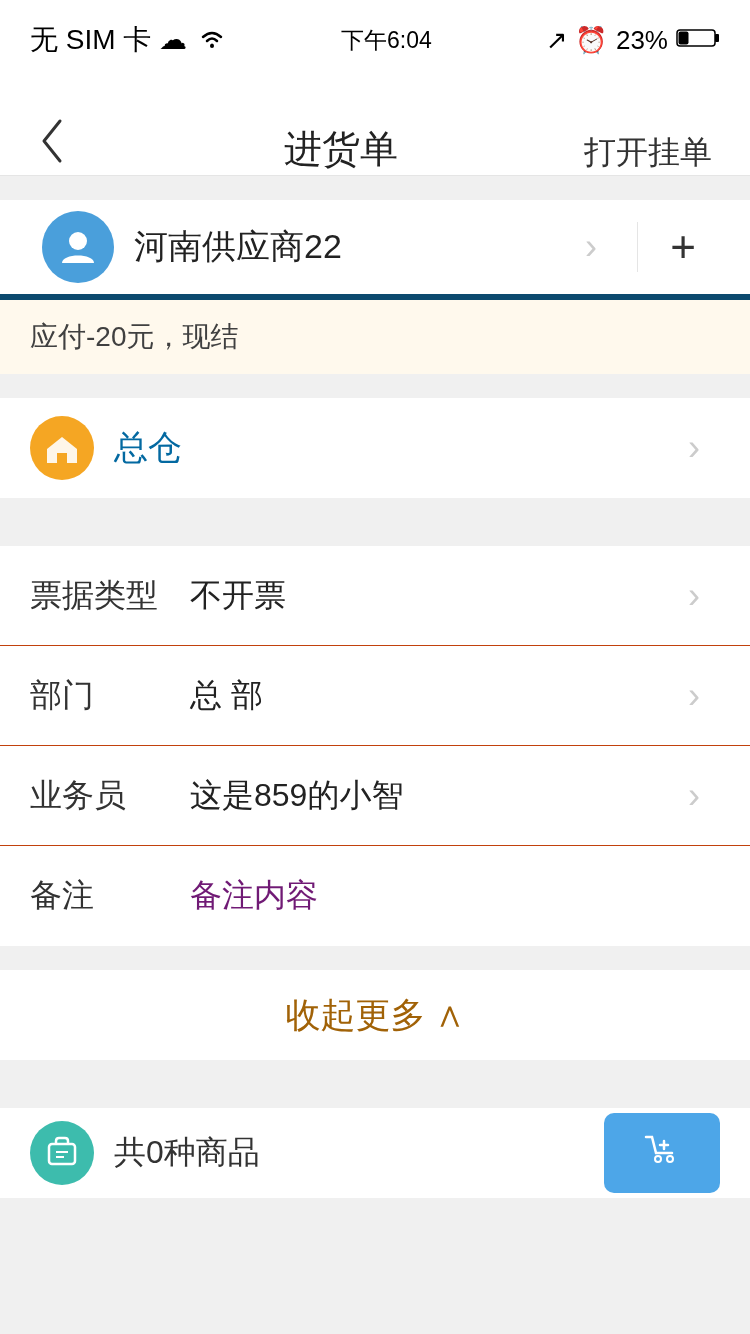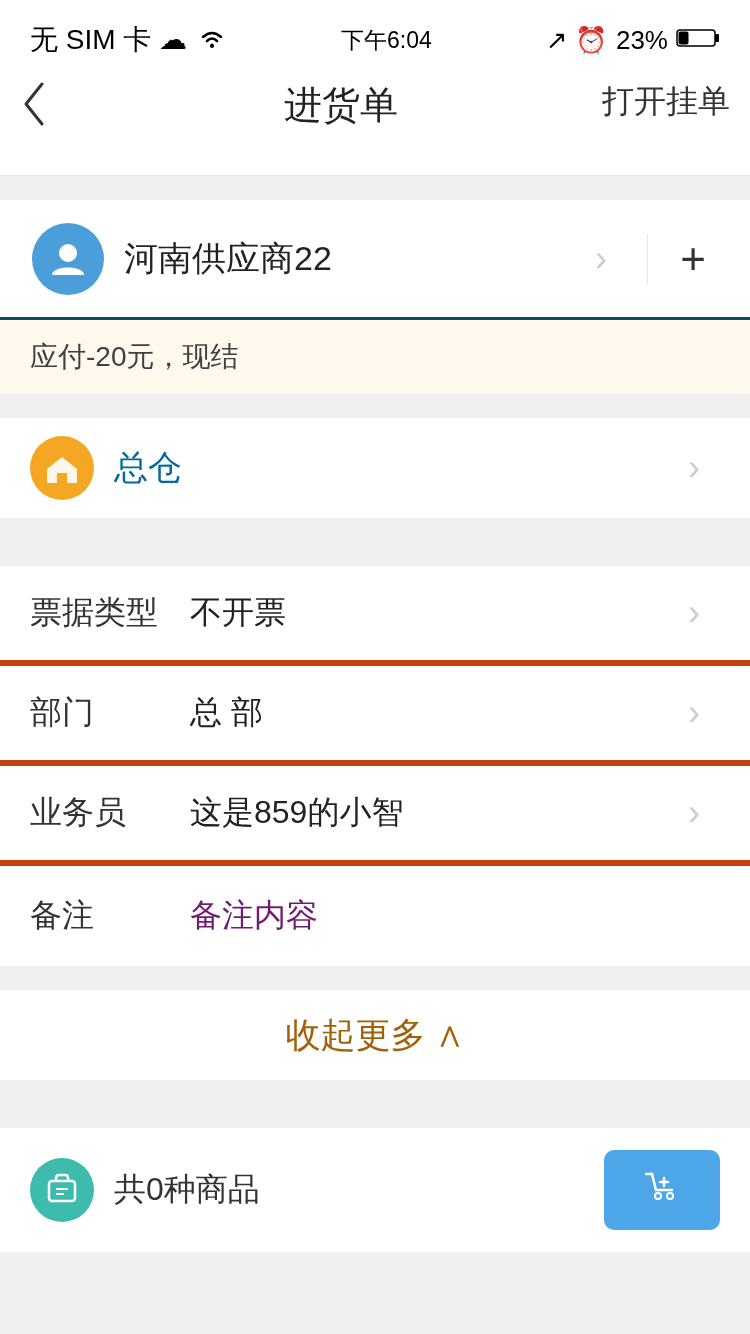--- a/index.html
+++ b/index.html
@@ -25,23 +25,23 @@
     }
     .status-left { display: flex; align-items: center; gap: 10px; }
     .status-center { font-size: 23px; font-weight: 500; }
     .status-right { display: flex; align-items: center; gap: 8px; font-size: 26px; }
 
     
     .nav-bar {
       height: 96px;
       background: #fff;
       display: flex;
-      align-items: flex-start;
+      align-items: flex-end;
       justify-content: space-between;
-      padding: 0 20px;
+      padding: 0 38px;
       border-bottom: 1px solid #e5e5e5;
     }
     .nav-back {
       font-size: 44px;
       color: #333;
       cursor: pointer;
       width: 60px;
     }
     .nav-title {
       font-size: 38px;
@@ -60,23 +60,23 @@
       background: #f0f0f0;
     }
 
     
     .supplier-section {
       background: #fff;
     }
     .supplier-row {
       display: flex;
       align-items: center;
-      padding: 0 32px;
-      height: 120px;
-      border-bottom: 3px solid #0c4a6e;
+      padding: 0 42px;
+      height: 100px;
+      border-bottom: 6px solid #0c4a6e;
     }
     .supplier-avatar {
       width: 72px;
       height: 72px;
       border-radius: 50%;
       background: #4a9fdb;
       display: flex;
       align-items: center;
       justify-content: center;
       margin-right: 20px;
@@ -148,21 +148,21 @@
     
     .form-section {
       background: #fff;
       margin-top: 24px;
     }
     .form-row {
       display: flex;
       align-items: center;
       padding: 0 30px;
       height: 100px;
-      border-bottom: 6px solid #c2410c;
+      border-bottom: 1px solid #c2410c;
       cursor: pointer;
     }
     .form-row:last-child {
       border-bottom: none;
     }
     .form-label {
       font-size: 32px;
       color: #333;
       width: 140px;
       flex-shrink: 0;
@@ -193,21 +193,21 @@
       color: #a16207;
     }
 
     
     .bottom-bar {
       background: #fff;
       margin-top: 24px;
       display: flex;
       align-items: center;
       padding: 0 30px;
-      height: 124px;
+      height: 90px;
     }
     .product-icon {
       width: 64px;
       height: 64px;
       border-radius: 50%;
       background: #3dbcad;
       display: flex;
       align-items: center;
       justify-content: center;
       margin-right: 20px;

